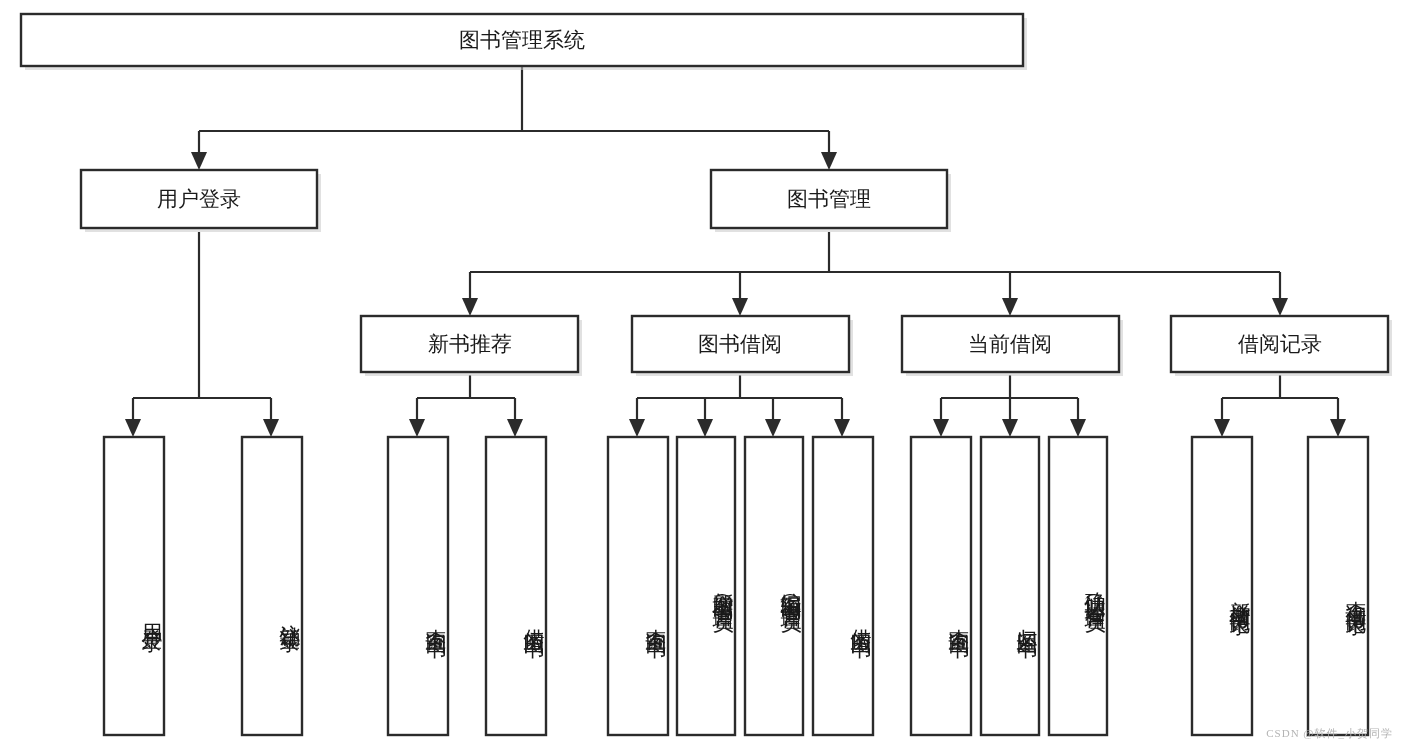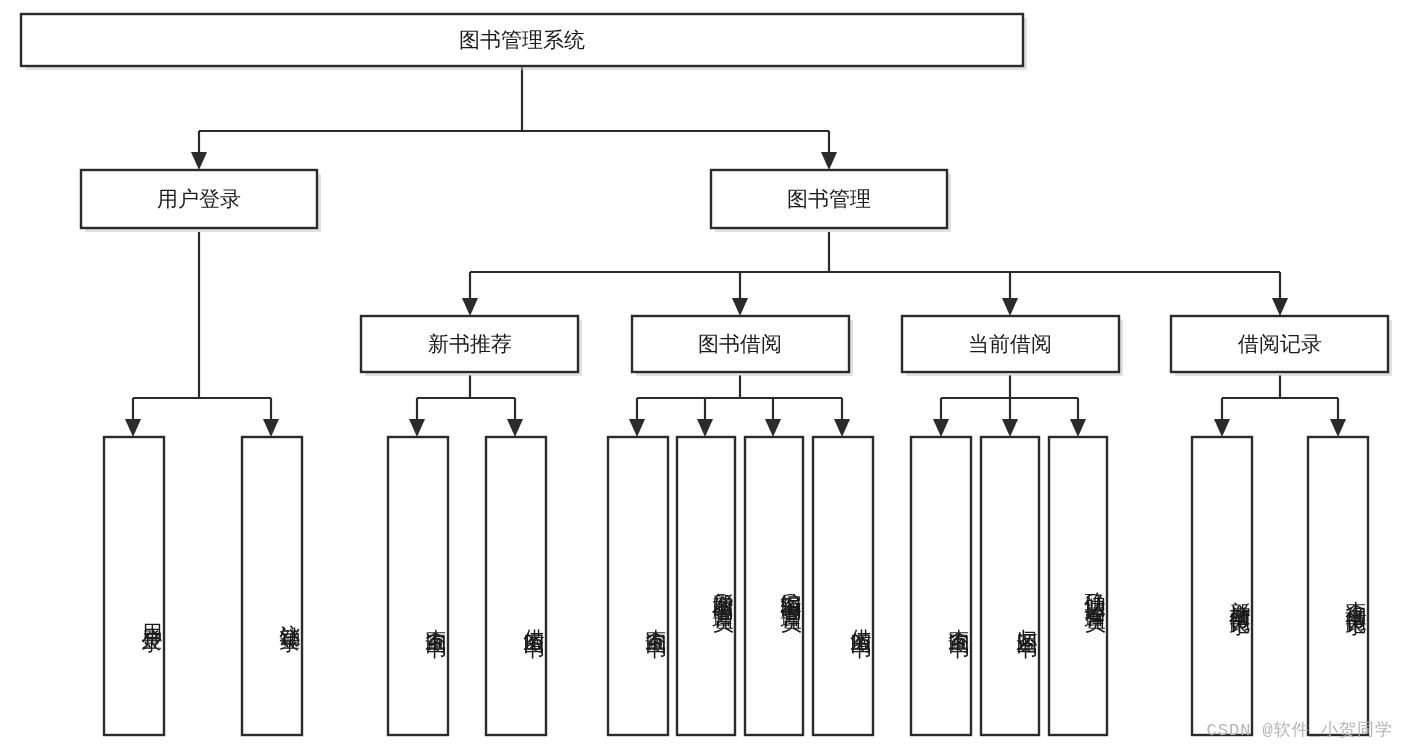--- a/index.html
+++ b/index.html
@@ -62,22 +62,22 @@
     white-space: nowrap;
     display: flex;
     align-items: flex-start;
     justify-content: center;
     pointer-events: none;
   }
   .watermark {
     position: absolute;
     right: 12px;
     bottom: 6px;
-    font-family: Liberation Mono, monospace;
-    font-size: 17px;
+    font-family: Liberation Serif, serif;
+    font-size: 11px;
     color: #b4b4b4;
     letter-spacing: 1px;
     white-space: nowrap;
   }
 </style>
 </head>
 <body>
 
 <div id="canvas">
 

